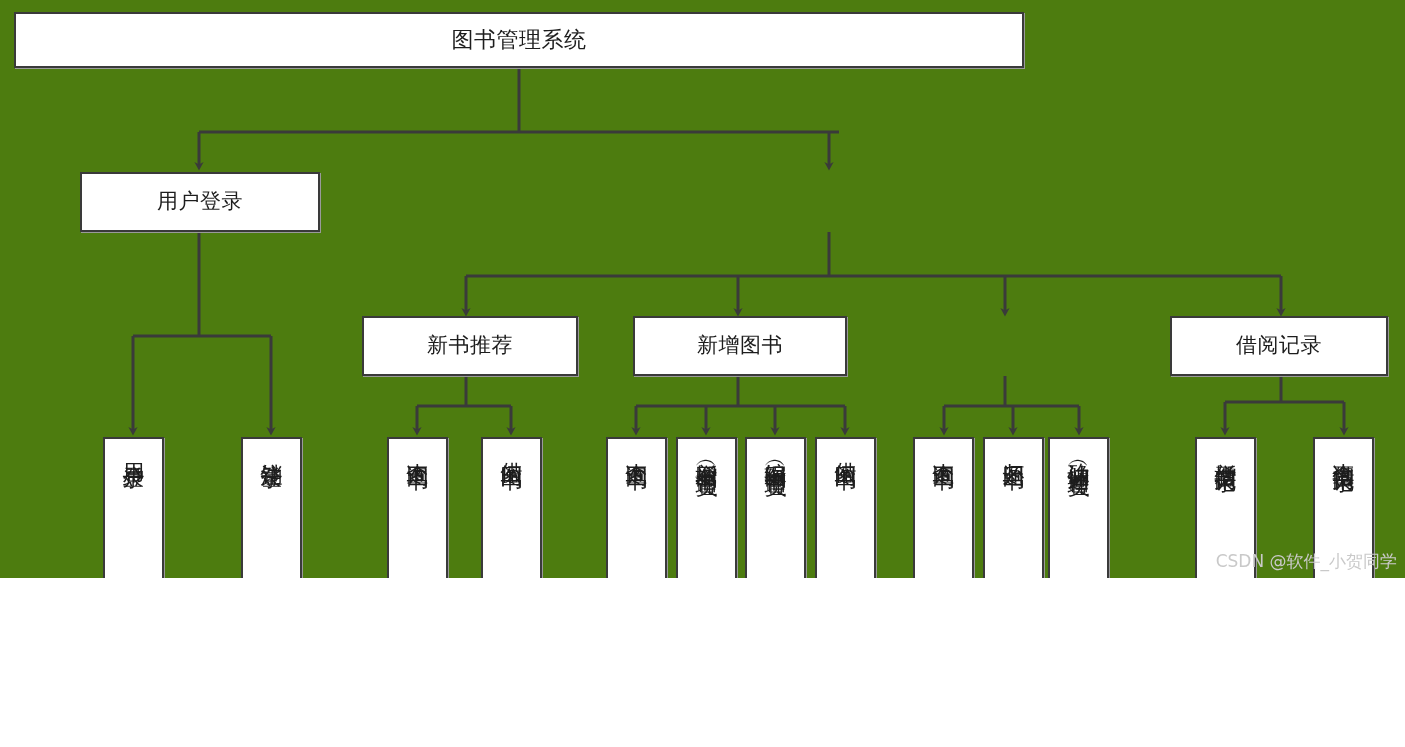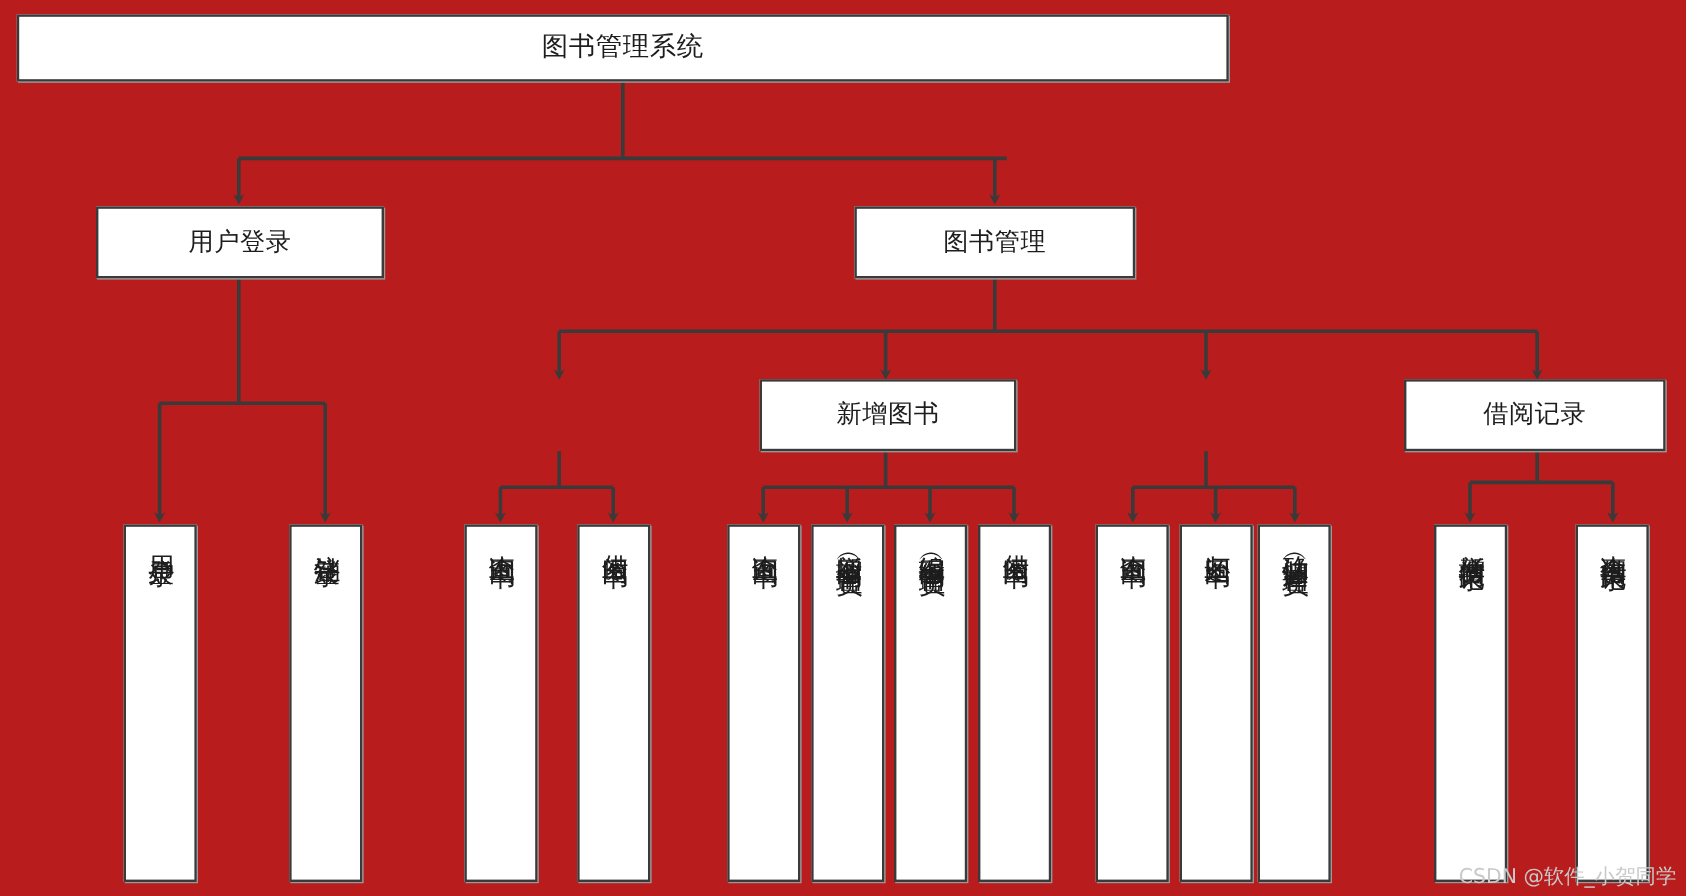--- a/index.html
+++ b/index.html
@@ -7,22 +7,22 @@
     margin: 0;
     padding: 0;
     background: #ffffff;
   }
   body {
     font-family: "DejaVu Sans", "Liberation Sans", sans-serif;
   }
   #diagram-root {
     position: relative;
     width: 1405px;
-    height: 747px;
-    background: #b91c1c;
+    height: 578px;
+    background: #4d7c0f;
     overflow: hidden;
   }
   #edge-layer {
     position: absolute;
     left: 0;
     top: 0;
     width: 1405px;
     height: 747px;
   }
   .node {
@@ -134,24 +134,24 @@
   </svg>
 
   <div class="node root horiz" style="left:14px; top:12px; width:1010px; height:56px;">
     <span class="node-label">图书管理系统</span>
   </div>
 
   <div class="node horiz" style="left:80px; top:172px; width:240px; height:60px;">
     <span class="node-label">用户登录</span>
   </div>
 
-  <div class="node horiz" style="left:712px; top:172px; width:234px; height:60px;">
-    <span class="node-label">图书管理</span>
-  </div>
-
+
+  <div class="node horiz" style="left:362px; top:316px; width:216px; height:60px;">
+    <span class="node-label">新书推荐</span>
+  </div>
 
   <div class="node horiz" style="left:633px; top:316px; width:214px; height:60px;">
     <span class="node-label">新增图书</span>
   </div>
 
 
   <div class="node horiz" style="left:1170px; top:316px; width:218px; height:60px;">
     <span class="node-label">借阅记录</span>
   </div>
 

